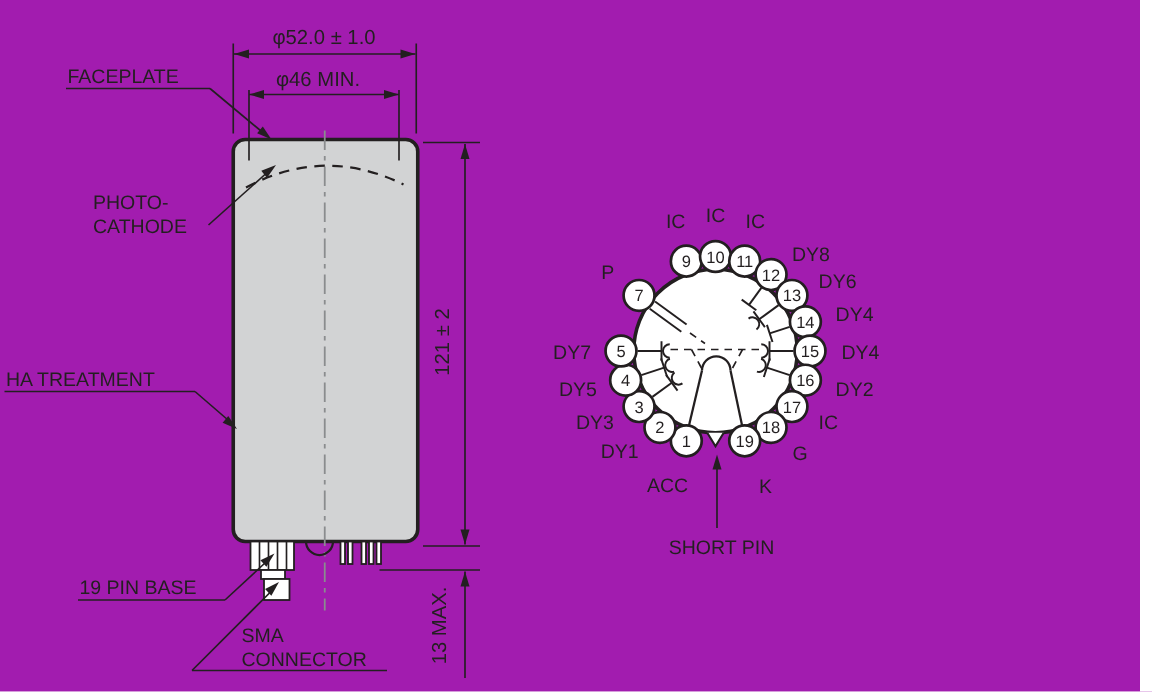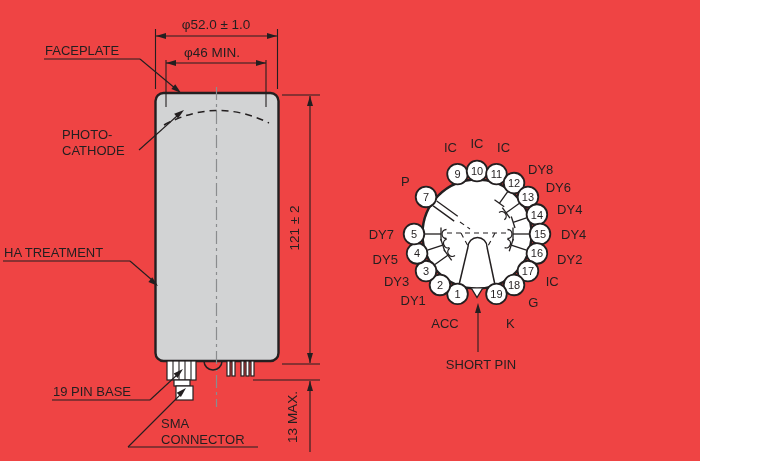--- a/index.html
+++ b/index.html
@@ -1,16 +1,16 @@
 <!DOCTYPE html>
 <html><head>
 <meta charset="utf-8">
 <style>
   html,body{margin:0;padding:0;background:#fff;}
-  .stage{position:relative;width:700px;height:461px;background:#ef4444;font-family:"Liberation Sans","DejaVu Sans",sans-serif;overflow:hidden;}
+  .stage{position:relative;width:760px;height:461px;background:#a21caf;font-family:"Liberation Sans","DejaVu Sans",sans-serif;overflow:hidden;}
   svg text{fill:#231f20;font-family:"Liberation Sans","DejaVu Sans",sans-serif;}
   .ln{stroke:#231f20;stroke-width:1.1;fill:none;}
   .med{stroke-width:1.5;}
   .dashed{stroke-dasharray:7 5;}
   .dashsm{stroke-dasharray:5 4;}
   .cline{stroke:#8a8c8e;stroke-width:1.2;stroke-dasharray:13 4 3 4;fill:none;}
   .ink{fill:#231f20;stroke:none;}
   .dim{font-size:13.5px;}
   .lab{font-size:13px;}
   .pin-c{fill:#ffffff;stroke:#231f20;stroke-width:1.8;}

